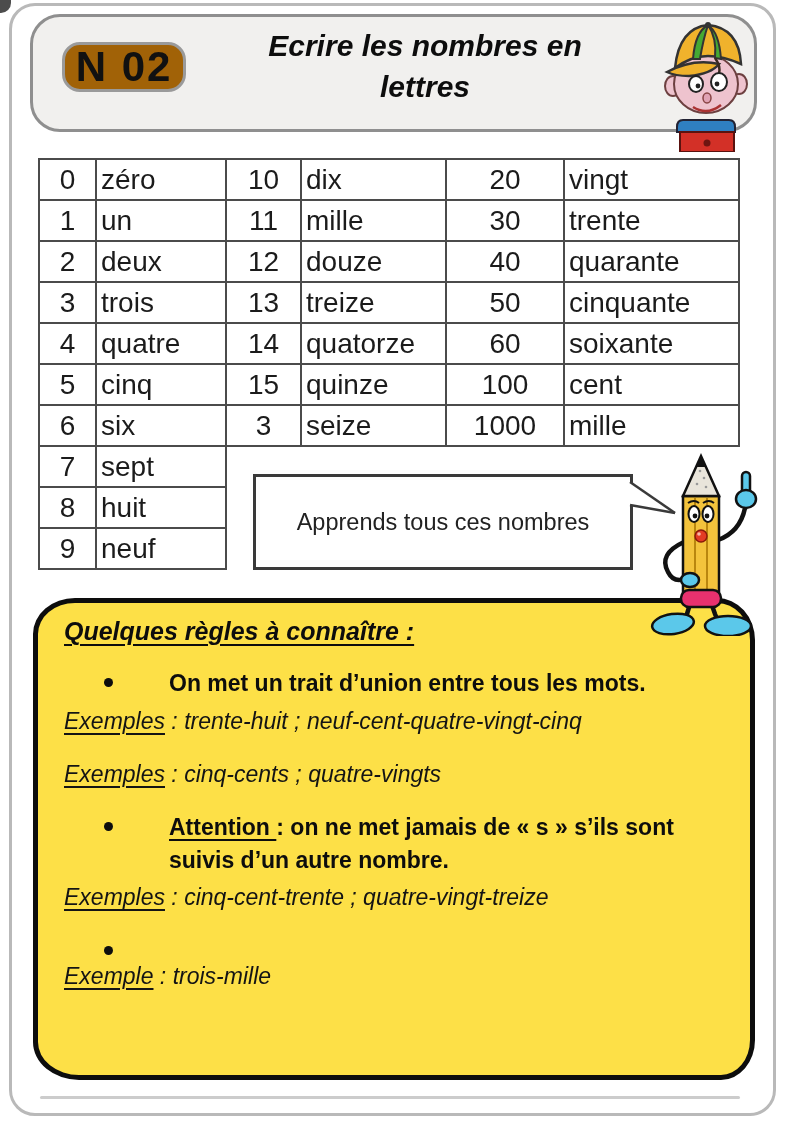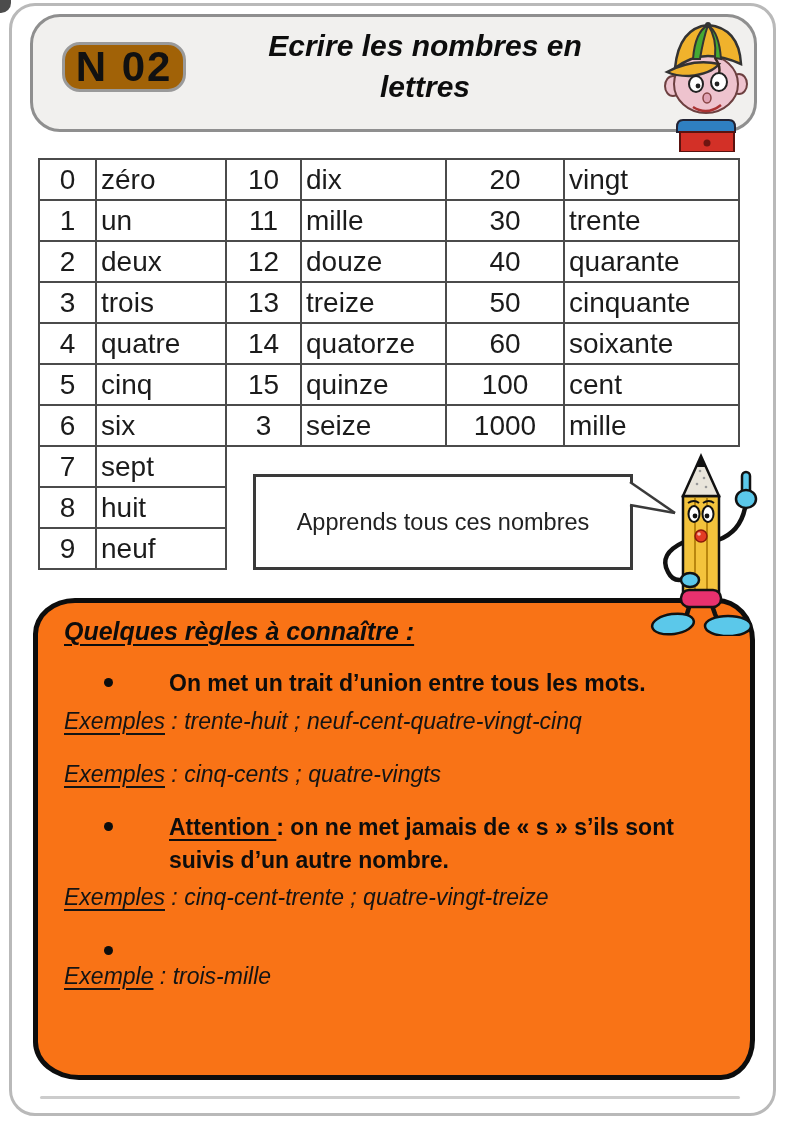--- a/index.html
+++ b/index.html
@@ -34,21 +34,21 @@
 
   
   #bubble { left:253px; top:474px; width:380px; height:96px;
     border:3px solid #3a3a3a; background:#fff; display:flex; flex-direction:column;
     align-items:center; justify-content:center; font-size:23.5px; color:#222;
     line-height:1.55; z-index:2; }
   #bubble-pointer { left:629px; top:477px; width:52px; height:46px; z-index:3; }
   #pencil { left:640px; top:444px; width:127px; height:192px; z-index:4; }
 
   
-  #rules { left:33px; top:598px; width:722px; height:482px; background:#f97316;
+  #rules { left:33px; top:598px; width:722px; height:482px; background:#fde047;
     border:5px solid #0d0d0d;
     border-radius:42px 38px 34px 46px / 36px 42px 40px 38px;
     padding:14px 20px 0 26px; z-index:1; }
   #rules-title { font-size:25px; font-weight:bold; font-style:italic;
     text-decoration:underline; text-decoration-thickness:2px; text-underline-offset:4px;
     margin-bottom:21px; color:#0d0d0d; }
   .rule { display:flex; align-items:flex-start; margin:0 0 5px 40px; }
   .dot { width:9px; height:9px; border-radius:50%; background:#0d0d0d;
     margin:11px 20px 0 0; flex:none; }
   .btext { font-size:23px; font-weight:bold; line-height:1.42; color:#0d0d0d;margin-left:36px; }

